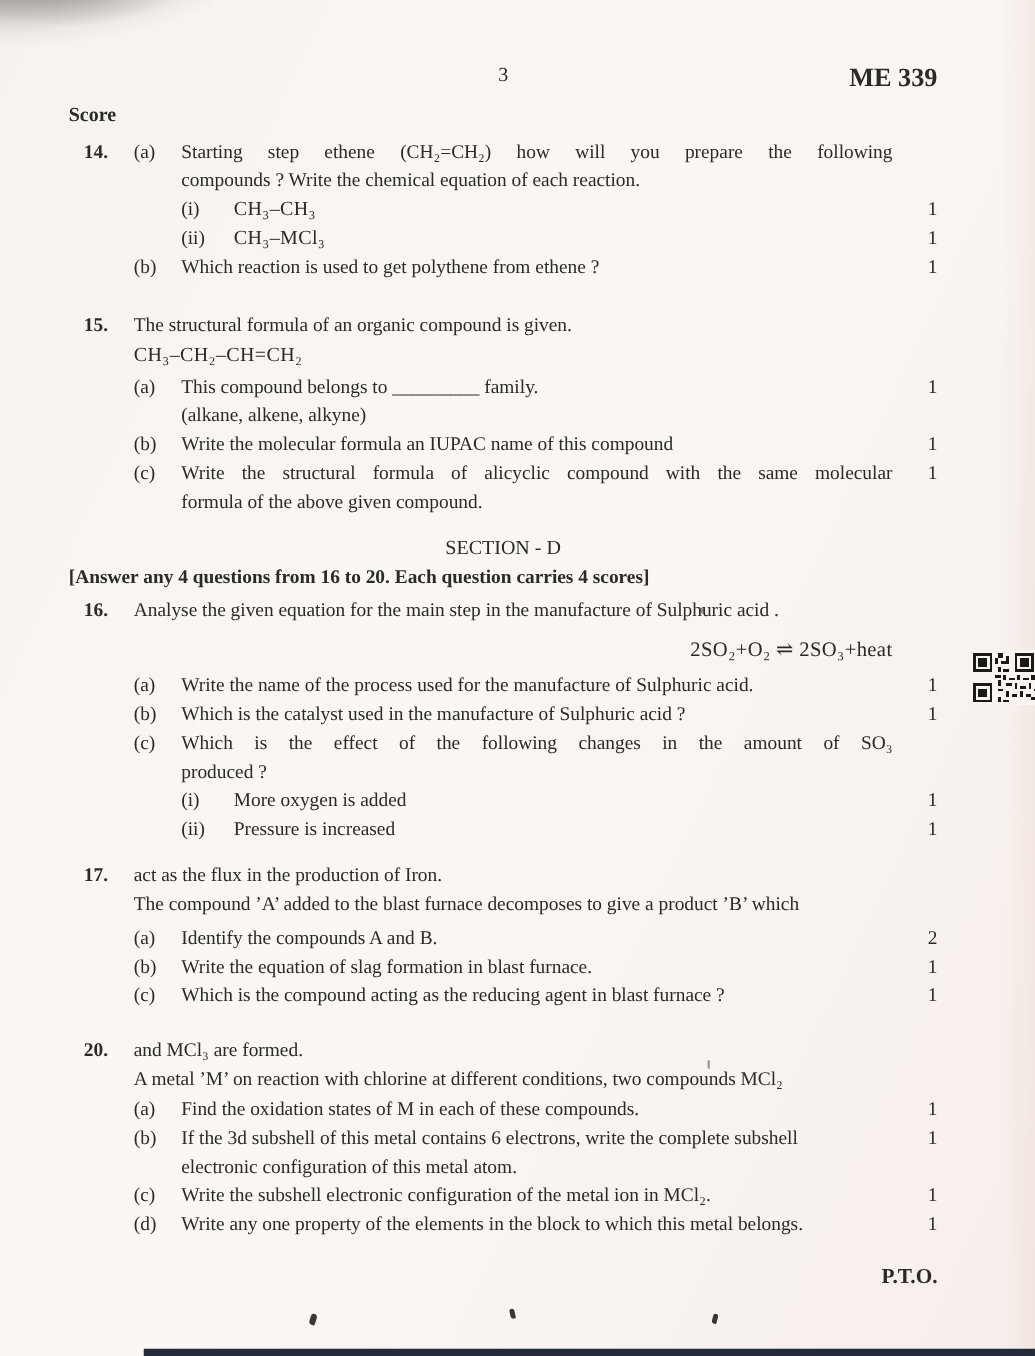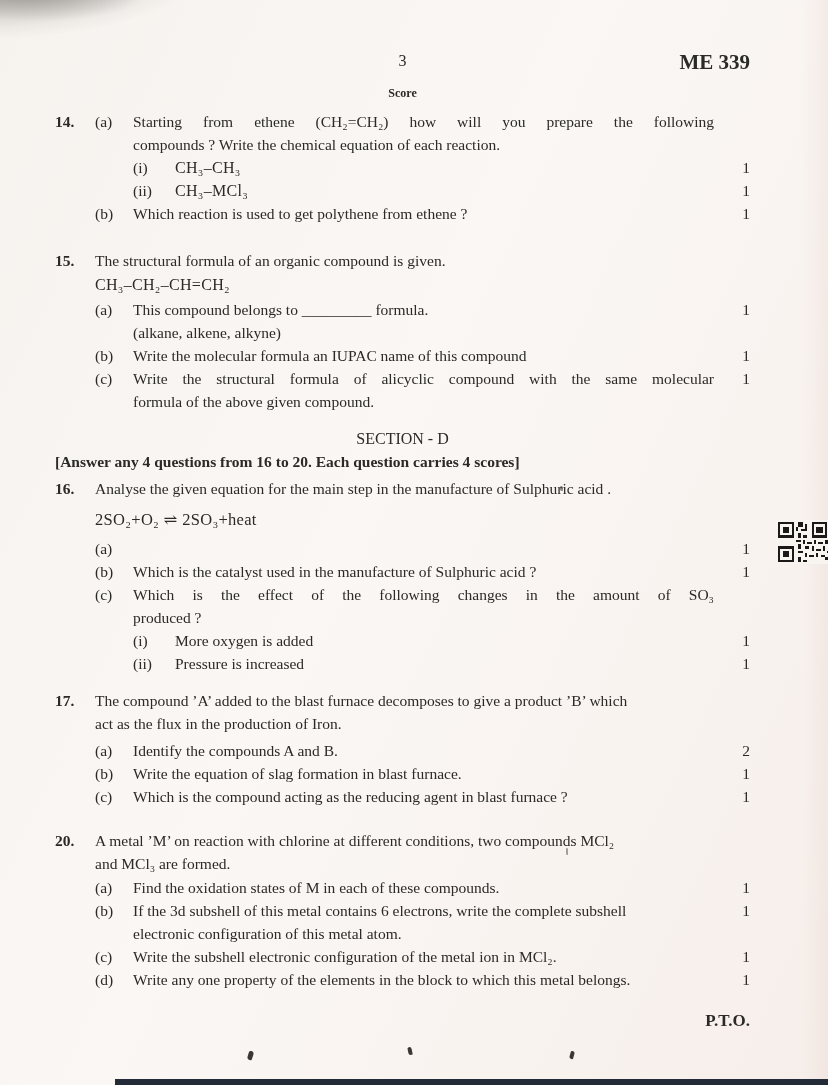--- a/index.html
+++ b/index.html
@@ -9,36 +9,36 @@
     margin:0 auto;
     overflow:hidden;
     background:
       radial-gradient(ellipse 300px 90px at -30px -30px, rgba(70,68,64,0.55), rgba(110,106,100,0.28) 45%, rgba(150,146,140,0.10) 65%, transparent 78%),
       radial-gradient(ellipse 150px 45px at 40px -12px, rgba(60,58,55,0.35), transparent 75%),
       linear-gradient(115deg,#f6f3ef 0%, #faf7f4 45%, #f8f2ee 80%, #f6eeea 100%);
     font-family:"Liberation Serif","DejaVu Serif",serif;
     color:#2b2a26;
   }
   .content{position:relative;padding:52px 78px 0 55px;}
-  .r{position:relative;line-height:23px;font-size:15.5px;}
+  .r{position:relative;line-height:23px;font-size:15.5px;margin-left:12px;}
   .num{position:absolute;left:0;top:0;width:40px;font-weight:bold;}
   .t0{margin-left:40px;padding-right:36px;}
   .l1{display:flex;}
   .l1 .lab{width:38px;flex:none;margin-left:40px;}
   .l1 .txt{flex:1;padding-right:36px;}
   .l2 .lab{width:42px;flex:none;margin-left:78px;}
   .l2 .txt{flex:1;padding-right:36px;}
   .stretch{text-align:justify;text-align-last:justify;}
   .score{position:absolute;right:0;top:0;width:30px;text-align:right;font-size:15.5px;}
   .hdr{position:relative;height:24px;}
   .pageno{position:absolute;left:50%;transform:translateX(-50%);font-size:16px;}
   .code{position:absolute;right:0;top:-2px;font-weight:600;font-size:21px;}
-  .scoreline{text-align:center;font-weight:bold;font-size:12px;margin-top:6px;line-height:22px;}
+  .scoreline{text-align:left;font-weight:bold;font-size:16px;margin-top:6px;line-height:22px;}
   .formula{font-size:16px;letter-spacing:0.3px;}
-  .equation{font-size:16.5px;letter-spacing:0.3px;font-family:"Liberation Serif","DejaVu Serif","DejaVu Sans",serif;}
+  .equation{font-size:16.5px;letter-spacing:0.3px;font-family:"Liberation Serif","DejaVu Serif","DejaVu Sans",serif;text-align:right;}
   .section-heading{text-align:center;font-weight:normal;font-size:16px;line-height:23px;margin-top:14px;}
   .instruction{font-weight:bold;font-size:15.5px;line-height:23px;}
   .pto{text-align:right;font-weight:bold;font-size:17px;margin-top:20px;padding-right:0;}
   .block{margin-top:0;}
   
   .speck{position:absolute;background:#3a3834;border-radius:2px 3px 1px 3px;}
   .qr{position:absolute;top:520px;left:776px;width:58px;height:44px;}
   .bottom-bar{position:absolute;left:115px;right:0;bottom:0;height:6px;background:#232b39;}
   .edge-tint{position:absolute;right:0;top:0;bottom:0;width:26px;background:linear-gradient(to right,transparent,rgba(228,205,198,0.25));pointer-events:none;}
 </style>
@@ -54,21 +54,21 @@
       <span class="pageno">3</span>
       <span class="code">ME 339</span>
     </div>
     <div class="scoreline">Score</div>
 
     <div class="block" style="margin-top:6px;">
       <div class="r l1">
         <span class="num">14.</span>
         <span class="lab" style="margin-left:40px;">(a)</span>
         <span class="txt">
-          <span style="display:block;" class="stretch">Starting from ethene (CH₂=CH₂) how will you prepare the following</span>
+          <span style="display:block;" class="stretch">Starting step ethene (CH₂=CH₂) how will you prepare the following</span>
           <span style="display:block;">compounds ?  Write the chemical equation of each reaction.</span>
         </span>
       </div>
       <div class="r l2" style="display:flex;">
         <span class="lab">(i)</span>
         <span class="txt formula">CH₃–CH₃</span>
         <span class="score">1</span>
       </div>
       <div class="r l2" style="display:flex;">
         <span class="lab">(ii)</span>
@@ -85,21 +85,21 @@
     <div class="block" style="margin-top:24px;">
       <div class="r">
         <span class="num">15.</span>
         <div class="t0">The structural formula of an organic compound is given.</div>
       </div>
       <div class="r" style="line-height:26px;">
         <div class="t0 formula">CH₃–CH₂–CH=CH₂</div>
       </div>
       <div class="r l1">
         <span class="lab">(a)</span>
-        <span class="txt">This compound belongs to _________ formula.</span>
+        <span class="txt">This compound belongs to _________ family.</span>
         <span class="score">1</span>
       </div>
       <div class="r l1">
         <span class="lab"></span>
         <span class="txt">(alkane, alkene, alkyne)</span>
       </div>
       <div class="r l1">
         <span class="lab">(b)</span>
         <span class="txt">Write the molecular formula an IUPAC name of this compound</span>
         <span class="score">1</span>
@@ -120,20 +120,21 @@
     <div class="block" style="margin-top:4px;">
       <div class="r">
         <span class="num">16.</span>
         <div class="t0">Analyse the given equation for the main step in the manufacture of Sulphuric acid .</div>
       </div>
       <div class="r" style="line-height:26px;margin-top:7px;">
         <div class="t0 equation">2SO₂+O₂ ⇌ 2SO₃+heat</div>
       </div>
       <div class="r l1" style="margin-top:4px;">
         <span class="lab">(a)</span>
+        <span class="txt">Write the name of the process used for the manufacture of Sulphuric acid.</span>
         <span class="score">1</span>
       </div>
       <div class="r l1">
         <span class="lab">(b)</span>
         <span class="txt">Which is the catalyst used in the manufacture of Sulphuric acid ?</span>
         <span class="score">1</span>
       </div>
       <div class="r l1">
         <span class="lab">(c)</span>
         <span class="txt">
@@ -150,22 +151,22 @@
         <span class="lab">(ii)</span>
         <span class="txt">Pressure is increased</span>
         <span class="score">1</span>
       </div>
     </div>
 
     <div class="block" style="margin-top:14px;">
       <div class="r">
         <span class="num">17.</span>
         <div class="t0">
+          <span style="display:block;">act as the flux in the production of Iron.</span>
           <span style="display:block;">The compound ’A’ added to the blast furnace decomposes to give a product ’B’ which</span>
-          <span style="display:block;">act as the flux in the production of Iron.</span>
         </div>
       </div>
       <div class="r l1" style="margin-top:4px;">
         <span class="lab">(a)</span>
         <span class="txt">Identify the compounds A and B.</span>
         <span class="score">2</span>
       </div>
       <div class="r l1">
         <span class="lab">(b)</span>
         <span class="txt">Write the equation  of slag formation in blast furnace.</span>
@@ -175,22 +176,22 @@
         <span class="lab">(c)</span>
         <span class="txt">Which is the compound acting as the reducing agent in blast furnace ?</span>
         <span class="score">1</span>
       </div>
     </div>
 
     <div class="block" style="margin-top:21px;">
       <div class="r">
         <span class="num">20.</span>
         <div class="t0">
+          <span style="display:block;">and MCl₃ are formed.</span>
           <span style="display:block;">A metal ’M’ on reaction with chlorine at different conditions, two compounds MCl₂</span>
-          <span style="display:block;">and MCl₃ are formed.</span>
         </div>
       </div>
       <div class="r l1" style="margin-top:1px;">
         <span class="lab">(a)</span>
         <span class="txt">Find the oxidation states of M in each of these compounds.</span>
         <span class="score">1</span>
       </div>
       <div class="r l1">
         <span class="lab">(b)</span>
         <span class="txt">

